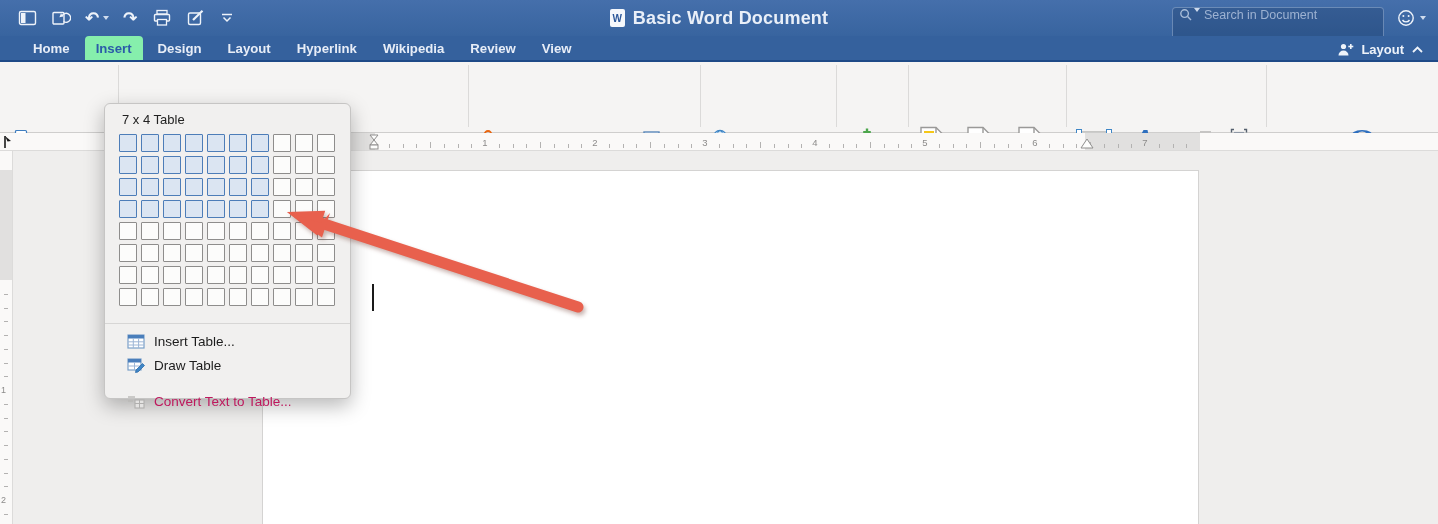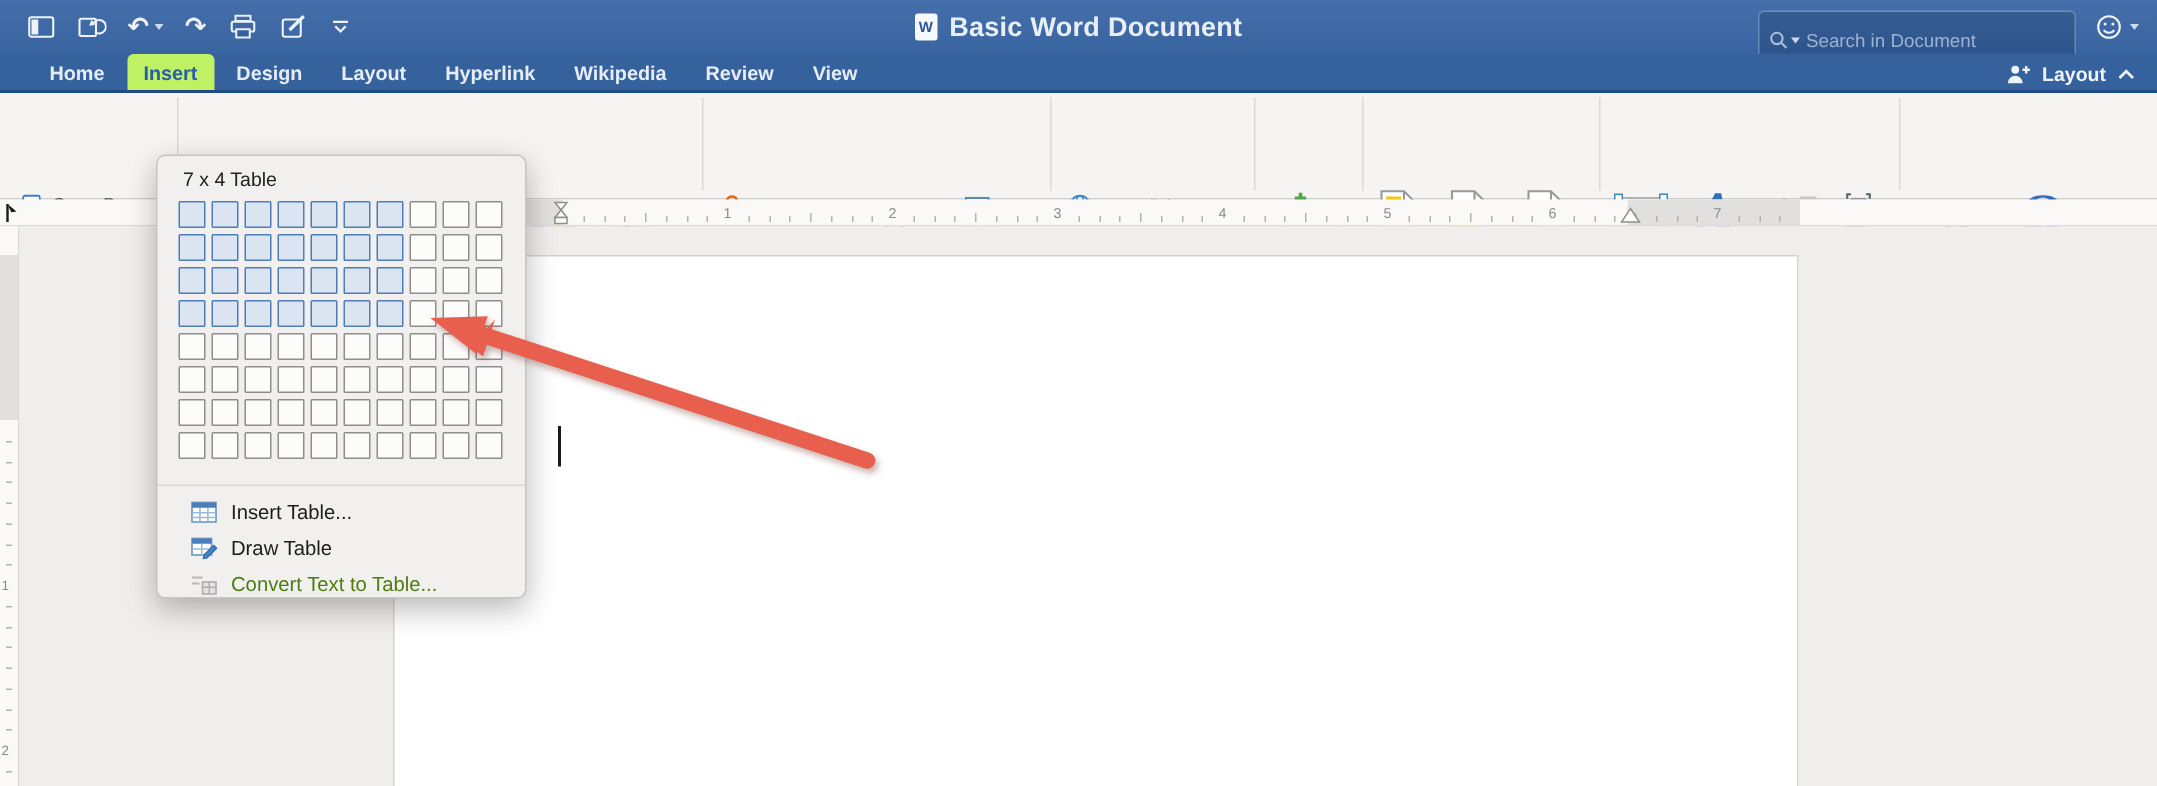--- a/index.html
+++ b/index.html
@@ -24,39 +24,39 @@
     position:absolute; left:0; right:0; top:0; height:36px;
     display:flex; align-items:center; justify-content:center; pointer-events:none;
   }
   .doc-badge{ width:15px; height:18px; background:#f5f8fc; border-radius:2px; margin-right:8px;
     display:flex; align-items:center; justify-content:center;
     color:#2b579a; font-size:10px; font-weight:bold; }
   .title-text{ color:#e9eff8; font-size:18px; font-weight:bold; letter-spacing:.2px; }
   .search-box{
     position:absolute; right:54px; top:7px; width:212px; height:40px;
     background:rgba(16,42,84,.25); border:1px solid rgba(173,196,228,.45); border-radius:4px;
-    display:flex; align-items:center; padding:0 6px;
+    display:flex; align-items:flex-start; padding:0 6px;
   }
   .search-box input{
     flex:1; background:transparent; border:none; outline:none;
     font-family:"Liberation Sans", sans-serif; font-size:12.5px; color:#dbe6f5;
   }
   .search-box input::placeholder{ color:#9db2d2; opacity:1; }
   .smiley-wrap{ position:absolute; right:12px; top:8px; display:flex; align-items:center; }
   
   .tabbar{
     position:absolute; left:0; top:36px; width:1438px; height:26px;
     background:#35619d; border-bottom:2px solid #1e4a87;
     display:flex; align-items:flex-end; padding-left:22px;
   }
   .tab{
     height:24px; display:flex; align-items:center; padding:0 11px; margin-right:4px;
     color:#e7edf7; font-size:13.2px; font-weight:bold; border-radius:4px 4px 0 0; cursor:default;
   }
-  .tab.active{ background:#bef264; color:#2b5ca8; }
+  .tab.active{ background:#86efac; color:#2b5ca8; }
   .share-area{ position:absolute; right:14px; top:0; height:26px; display:flex; align-items:center; gap:7px; color:#eef3fa; }
   .share-label{ font-size:13px; font-weight:bold; }
   
   .ribbon{
     position:absolute; left:0; top:62px; width:1438px; height:71px;
     background:#f5f4f3; border-bottom:1px solid #cfcecd;
   }
   .rsep{ position:absolute; top:3px; height:62px; width:1px; background:#dbdad9; }
   .rlabel{ font-size:11.5px; color:#3d3d3c; }
   .rlabel.two{ text-align:center; line-height:1.15; }
@@ -107,21 +107,21 @@
   .panel-header{ position:absolute; left:17px; top:8px; font-size:13px; color:#222; }
   .size-grid{
     position:absolute; left:14px; top:30px;
     display:grid; grid-template-columns:repeat(10,18px); grid-auto-rows:18px; gap:4px;
   }
   .cell{ width:18px; height:18px; background:#fcfcfb; border:1px solid #8e8d8c; border-radius:1px; }
   .cell.sel{ background:#dbe5f2; border-color:#4d7db8; }
   .panel-sep{ position:absolute; left:0; top:219px; width:245px; height:1px; background:#d7d6d5; }
   .menu-item{ position:absolute; left:22px; height:24px; display:flex; align-items:center; gap:9px;
     font-size:13.5px; color:#1c1c1c; cursor:default; }
-  .menu-item.disabled{ color:#4d7c0f; }
+  .menu-item.disabled{ color:#be185d;margin-top:12px; }
   
   .arrow-layer{ position:absolute; left:0; top:0; width:1438px; height:524px; z-index:40; pointer-events:none; }
 </style>
 </head>
 <body>
 
 <div class="app">
 
   <div class="titlebar">
     <div class="qa-icons">

